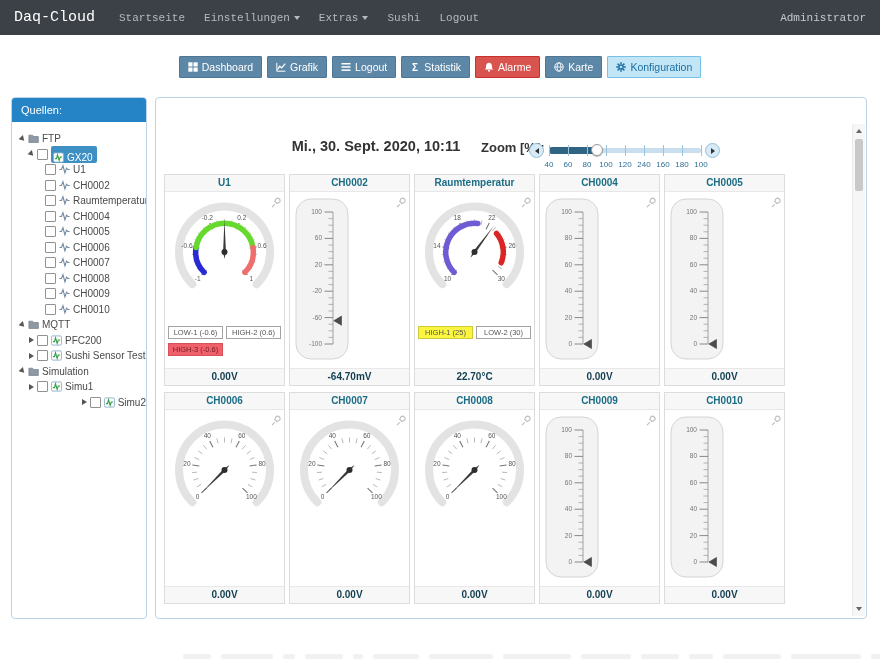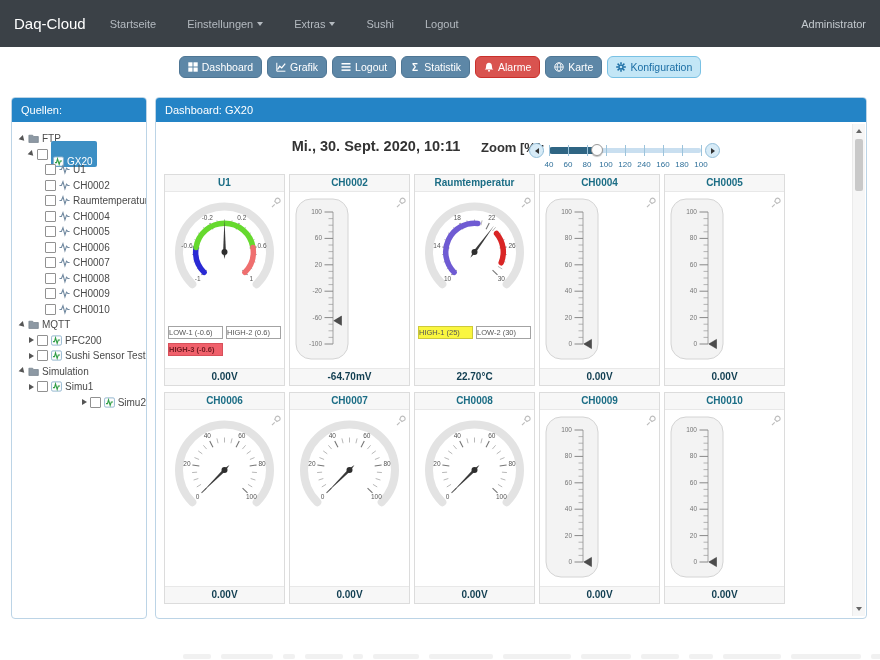--- a/index.html
+++ b/index.html
@@ -1,49 +1,49 @@
 <!DOCTYPE html>
 <html><head>
 <meta charset="utf-8">
 <style>
   html,body{margin:0;padding:0;background:#fff;}
   .screen{position:relative;width:880px;height:660px;background:#fff;overflow:hidden;
           font-family:"Liberation Sans",sans-serif;}
   
-  .navbar{position:absolute;top:0;left:0;right:0;height:47px;background:#3b4147;
-          display:flex;align-items:center;padding:0 14px;box-sizing:border-box;}
+  .navbar{position:absolute;top:0;left:0;right:0;height:35px;background:#3b4147;
+          display:flex;align-items:center;padding:0 14px;box-sizing:border-box;font-family:Liberation Mono, monospace;}
   .brand{color:#fff;font-size:15px;margin-right:24px;cursor:pointer;}
-  .nav-items{display:flex;gap:31px;align-items:center;}
+  .nav-items{display:flex;gap:19px;align-items:center;}
   .nav-item{color:#b4bac0;font-size:11px;cursor:pointer;display:flex;align-items:center;gap:4px;}
   .caret{width:0;height:0;border-left:3.5px solid transparent;border-right:3.5px solid transparent;
          border-top:4px solid #b4bac0;}
   .nav-user{margin-left:auto;color:#c3c9ce;font-size:11px;}
   
   .toolbar{position:absolute;top:56px;left:0;right:0;display:flex;justify-content:center;
            gap:5px;align-items:center;}
   .tb-btn{display:flex;align-items:center;gap:4px;background:#5d87a7;color:#fff;
-          border:1px solid #4f7694;border-radius:6px;font-size:10.5px;padding:4px 8px;cursor:pointer;}
+          border:1px solid #4f7694;border-radius:1px;font-size:10.5px;padding:4px 8px;cursor:pointer;}
   .tb-btn.danger{background:#d9534f;border-color:#c9302c;}
   .tb-btn.active{background:#c3e6f6;color:#1d6fa5;border-color:#79c1e4;}
   .tb-ico{display:flex;}
   
   .panel{position:absolute;border:1px solid #bcd4e6;border-radius:4px;background:#fff;overflow:hidden;}
   .sidebar{left:11px;top:97px;width:134px;height:520px;}
   .main{left:155px;top:97px;width:710px;height:520px;}
   .panel-header{height:24px;background:#2484c6;color:#fff;font-size:11px;line-height:24px;padding-left:9px;}
   
   .tree{padding-top:9px;}
   .tree-row{display:flex;align-items:center;height:15.5px;font-size:10px;color:#4a4a4a;box-sizing:border-box;}
   .exp{width:0;height:0;border-top:3.5px solid transparent;border-bottom:3.5px solid transparent;
        border-left:5px solid #555;margin-right:3px;flex:none;}
   .exp.open{transform:rotate(45deg);}
   .cb{width:9px;height:9px;border:1px solid #919191;background:#fff;margin-right:3px;flex:none;border-radius:1px;}
   .node-body{display:flex;align-items:center;white-space:nowrap;}
   .node-body .node-ico{margin-right:3px;display:flex;flex:none;}
-  .node-body.selected{background:#3d8fc4;color:#fff;border-radius:2px;padding:15px 4px 0 2px;}
+  .node-body.selected{background:#3d8fc4;color:#fff;border-radius:2px;padding:6px 4px 0 2px;}
   
   .main-content{position:absolute;top:24px;left:0;right:0;bottom:0;}
   .datetime{position:absolute;left:60px;top:16px;width:320px;text-align:center;
             font-size:14.5px;font-weight:600;color:#333;}
   .zoom-label{position:absolute;left:325px;top:18px;font-size:13px;font-weight:600;color:#333;}
   .zoom-slider{position:absolute;left:373px;top:10px;width:192px;height:40px;}
   .zs-btn{position:absolute;top:11px;width:15px;height:15px;border-radius:50%;background:#d7ebf7;
           border:1px solid #93bfda;box-sizing:border-box;display:flex;align-items:center;justify-content:center;cursor:pointer;}
   .zs-btn.left{left:0;} .zs-btn.right{left:176px;}
   .tri-l{width:0;height:0;border-top:3px solid transparent;border-bottom:3px solid transparent;border-right:4px solid #333;}
@@ -60,22 +60,22 @@
   .widget{border:1px solid #dcdcdc;background:#fff;display:flex;flex-direction:column;box-sizing:border-box;}
   .w-header{height:16px;background:#f7f7f7;border-bottom:1px solid #e8e8e8;font-size:10px;font-weight:bold;
             color:#1b6d85;text-align:center;line-height:16px;flex:none;}
   .w-body{position:relative;flex:1;overflow:hidden;}
   .w-body svg.gauge{position:absolute;left:0;top:0;}
   .w-value{height:16px;background:#f7f7f7;border-top:1px solid #e8e8e8;font-size:10px;font-weight:bold;
            color:#113e51;text-align:center;line-height:16px;flex:none;}
   .pin{position:absolute;top:2px;right:3px;opacity:.85;cursor:pointer;}
   .chips{position:absolute;left:3px;right:3px;top:134px;display:flex;flex-wrap:wrap;gap:4px 3px;}
   .chip{box-sizing:border-box;width:55px;height:13px;border:1px solid #a3a3a3;background:#fff;color:#555;
-        font-size:7.5px;line-height:11px;overflow:hidden;}
-  .chip.red{background:#f0606b;border-color:#d8505a;color:#731c22;font-weight:bold;}
+        font-size:7.5px;line-height:11px;text-align:center;overflow:hidden;}
+  .chip.red{background:#f0606b;border-color:#d8505a;color:#731c22;font-weight:normal;}
   .chip.yellow{background:#faf63f;border-color:#cdc93a;}
   
   .scrollbar{position:absolute;top:2px;right:1px;bottom:2px;width:12px;background:#f6f6f6;border-left:1px solid #ebebeb;}
   .sb-btn{position:absolute;left:0;width:12px;height:12px;display:flex;align-items:center;justify-content:center;cursor:pointer;}
   .sb-up{top:1px;}.sb-down{bottom:1px;}
   .tri-up{width:0;height:0;border-left:3px solid transparent;border-right:3px solid transparent;border-bottom:4px solid #666;}
   .tri-down{width:0;height:0;border-left:3px solid transparent;border-right:3px solid transparent;border-top:4px solid #666;}
   .sb-thumb{position:absolute;left:2px;right:2px;top:15px;height:52px;background:#c9c9c9;border-radius:2px;cursor:pointer;}
   
   .footer{position:absolute;left:0;right:0;top:621px;border-top:1px solid #e7e7e7;}
@@ -402,21 +402,20 @@
                 <polyline points="1.8,6 3.2,6 4.1,2.6 5.6,7.6 6.6,4.6 8.2,4.6" fill="none" stroke="#2f9e44" stroke-width="1"></polyline>
               </svg>
             </span>
             <span>Simu2</span>
           </span>
         </div>
       </div>
   </aside>
 
   <section class="panel main">
-    <div class="panel-header">Dashboard: GX20</div>
     <div class="main-content">
       <div class="datetime">Mi., 30. Sept. 2020, 10:11</div>
       <div class="zoom-label">Zoom [%]:</div>
       <div class="zoom-slider" id="zoom-slider">
           <div class="zs-btn left">
             <span class="tri-l"></span>
           </div>
           <div class="zs-track"></div>
           <div class="zs-fill" style="width:47.5px"></div>
           <span class="zs-tick" style="left:20.0px"></span>

